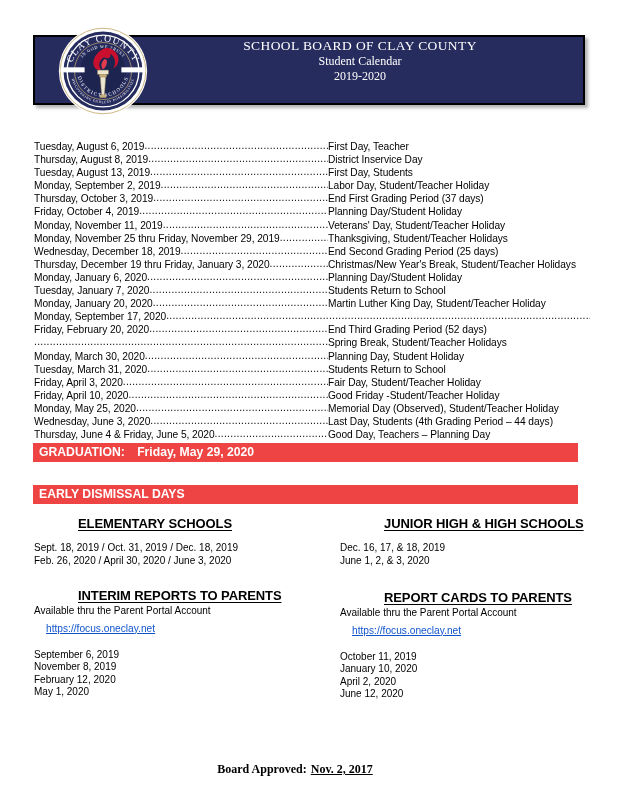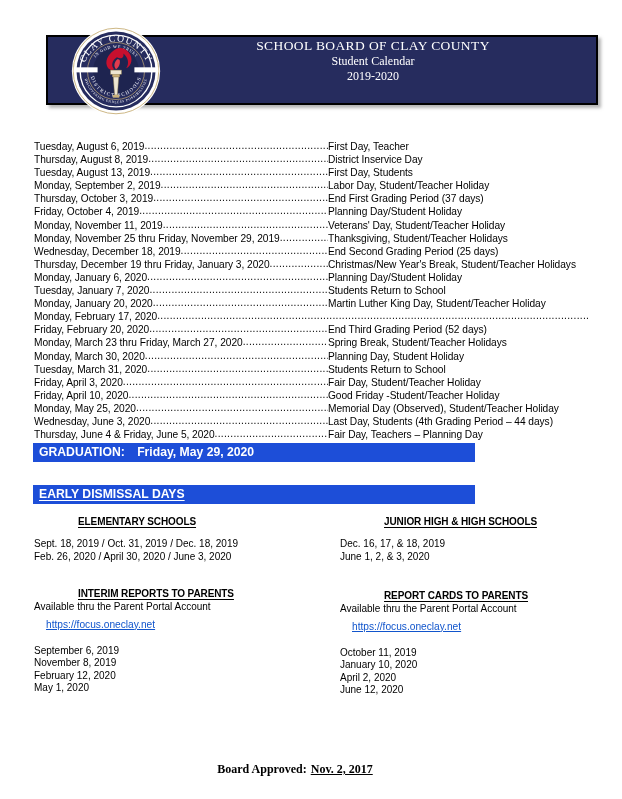--- a/index.html
+++ b/index.html
@@ -13,21 +13,21 @@
     height: 799px;
     position: relative;
     font-family: "Liberation Sans", sans-serif;
     color: #000000;
     overflow: hidden;
   }
 
   
   .header-wrap {
     position: absolute;
-    left: 13px;
+    left: 0;
     top: 0;
     width: 530px;
     height: 128px;
   }
   .header-bar {
     position: absolute;
     left: 33px;
     top: 35px;
     width: 552px;
     height: 70px;
@@ -107,48 +107,47 @@
   .cal-desc {
     flex: 0 0 auto;
     width: 262px;
     padding-left: 0px;
   }
 
   
   .banner {
     position: absolute;
     left: 33px;
-    width: 442px;
-    background: #1d4ed8;
+    width: 545px;
+    background: #ef4444;
     color: #ffffff;
     font-weight: bold;
     font-size: 12.2px;
     box-sizing: border-box;
     padding: 2px 0 3px 6px;
   }
   #graduation-banner {
     top: 443px;
     height: 19px;
   }
   #graduation-banner .grad-label { margin-right: 9px; }
   #early-dismissal-banner {
     top: 485px;
     height: 19px;
   }
   #early-dismissal-banner .ed-label {
-    text-decoration: underline;
     text-underline-offset: 2px;
   }
 
   
   .col-left  { position: absolute; left: 34px;  width: 300px; }
   .col-right { position: absolute; left: 340px; width: 280px; }
 
   .sec-head {
-    font-size: 10px;
+    font-size: 13px;
     font-weight: bold;
     text-decoration: underline;
     text-underline-offset: 2px;
     letter-spacing: -0.1px;
     margin-bottom: 2px;
     white-space: nowrap;
     padding-left: 44px;
   }
   .sec-line {
     font-size: 10px;
@@ -305,30 +304,29 @@
       <span class="cal-date">Tuesday, January 7, 2020</span>
       <span class="cal-dots"></span>
       <span class="cal-desc">Students Return to School</span>
     </div>
     <div class="cal-row">
       <span class="cal-date">Monday, January 20, 2020</span>
       <span class="cal-dots"></span>
       <span class="cal-desc">Martin Luther King Day, Student/Teacher Holiday</span>
     </div>
     <div class="cal-row">
-      <span class="cal-date">Monday, February 17, 2020</span>
+      <span class="cal-date">Monday, September 17, 2020</span>
       <span class="cal-dots"></span>
     </div>
     <div class="cal-row">
       <span class="cal-date">Friday, February 20, 2020</span>
       <span class="cal-dots"></span>
       <span class="cal-desc">End Third Grading Period (52 days)</span>
     </div>
     <div class="cal-row">
-      <span class="cal-date">Monday, March 23 thru Friday, March 27, 2020</span>
       <span class="cal-dots"></span>
       <span class="cal-desc">Spring Break, Student/Teacher Holidays</span>
     </div>
     <div class="cal-row">
       <span class="cal-date">Monday, March 30, 2020</span>
       <span class="cal-dots"></span>
       <span class="cal-desc">Planning Day, Student Holiday</span>
     </div>
     <div class="cal-row">
       <span class="cal-date">Tuesday, March 31, 2020</span>
@@ -351,21 +349,21 @@
       <span class="cal-desc">Memorial Day (Observed), Student/Teacher Holiday</span>
     </div>
     <div class="cal-row">
       <span class="cal-date">Wednesday, June 3, 2020</span>
       <span class="cal-dots"></span>
       <span class="cal-desc">Last Day, Students (4th Grading Period – 44 days)</span>
     </div>
     <div class="cal-row">
       <span class="cal-date">Thursday, June 4 &amp; Friday, June 5, 2020</span>
       <span class="cal-dots"></span>
-      <span class="cal-desc">Fair Day, Teachers – Planning Day</span>
+      <span class="cal-desc">Good Day, Teachers – Planning Day</span>
     </div>
   </div>
 
 <div class="banner" id="graduation-banner">
   <span class="grad-label">GRADUATION:</span>
   <span>Friday, May 29, 2020</span>
 </div>
 
 <div class="banner" id="early-dismissal-banner">
   <span class="ed-label">EARLY DISMISSAL DAYS</span>

